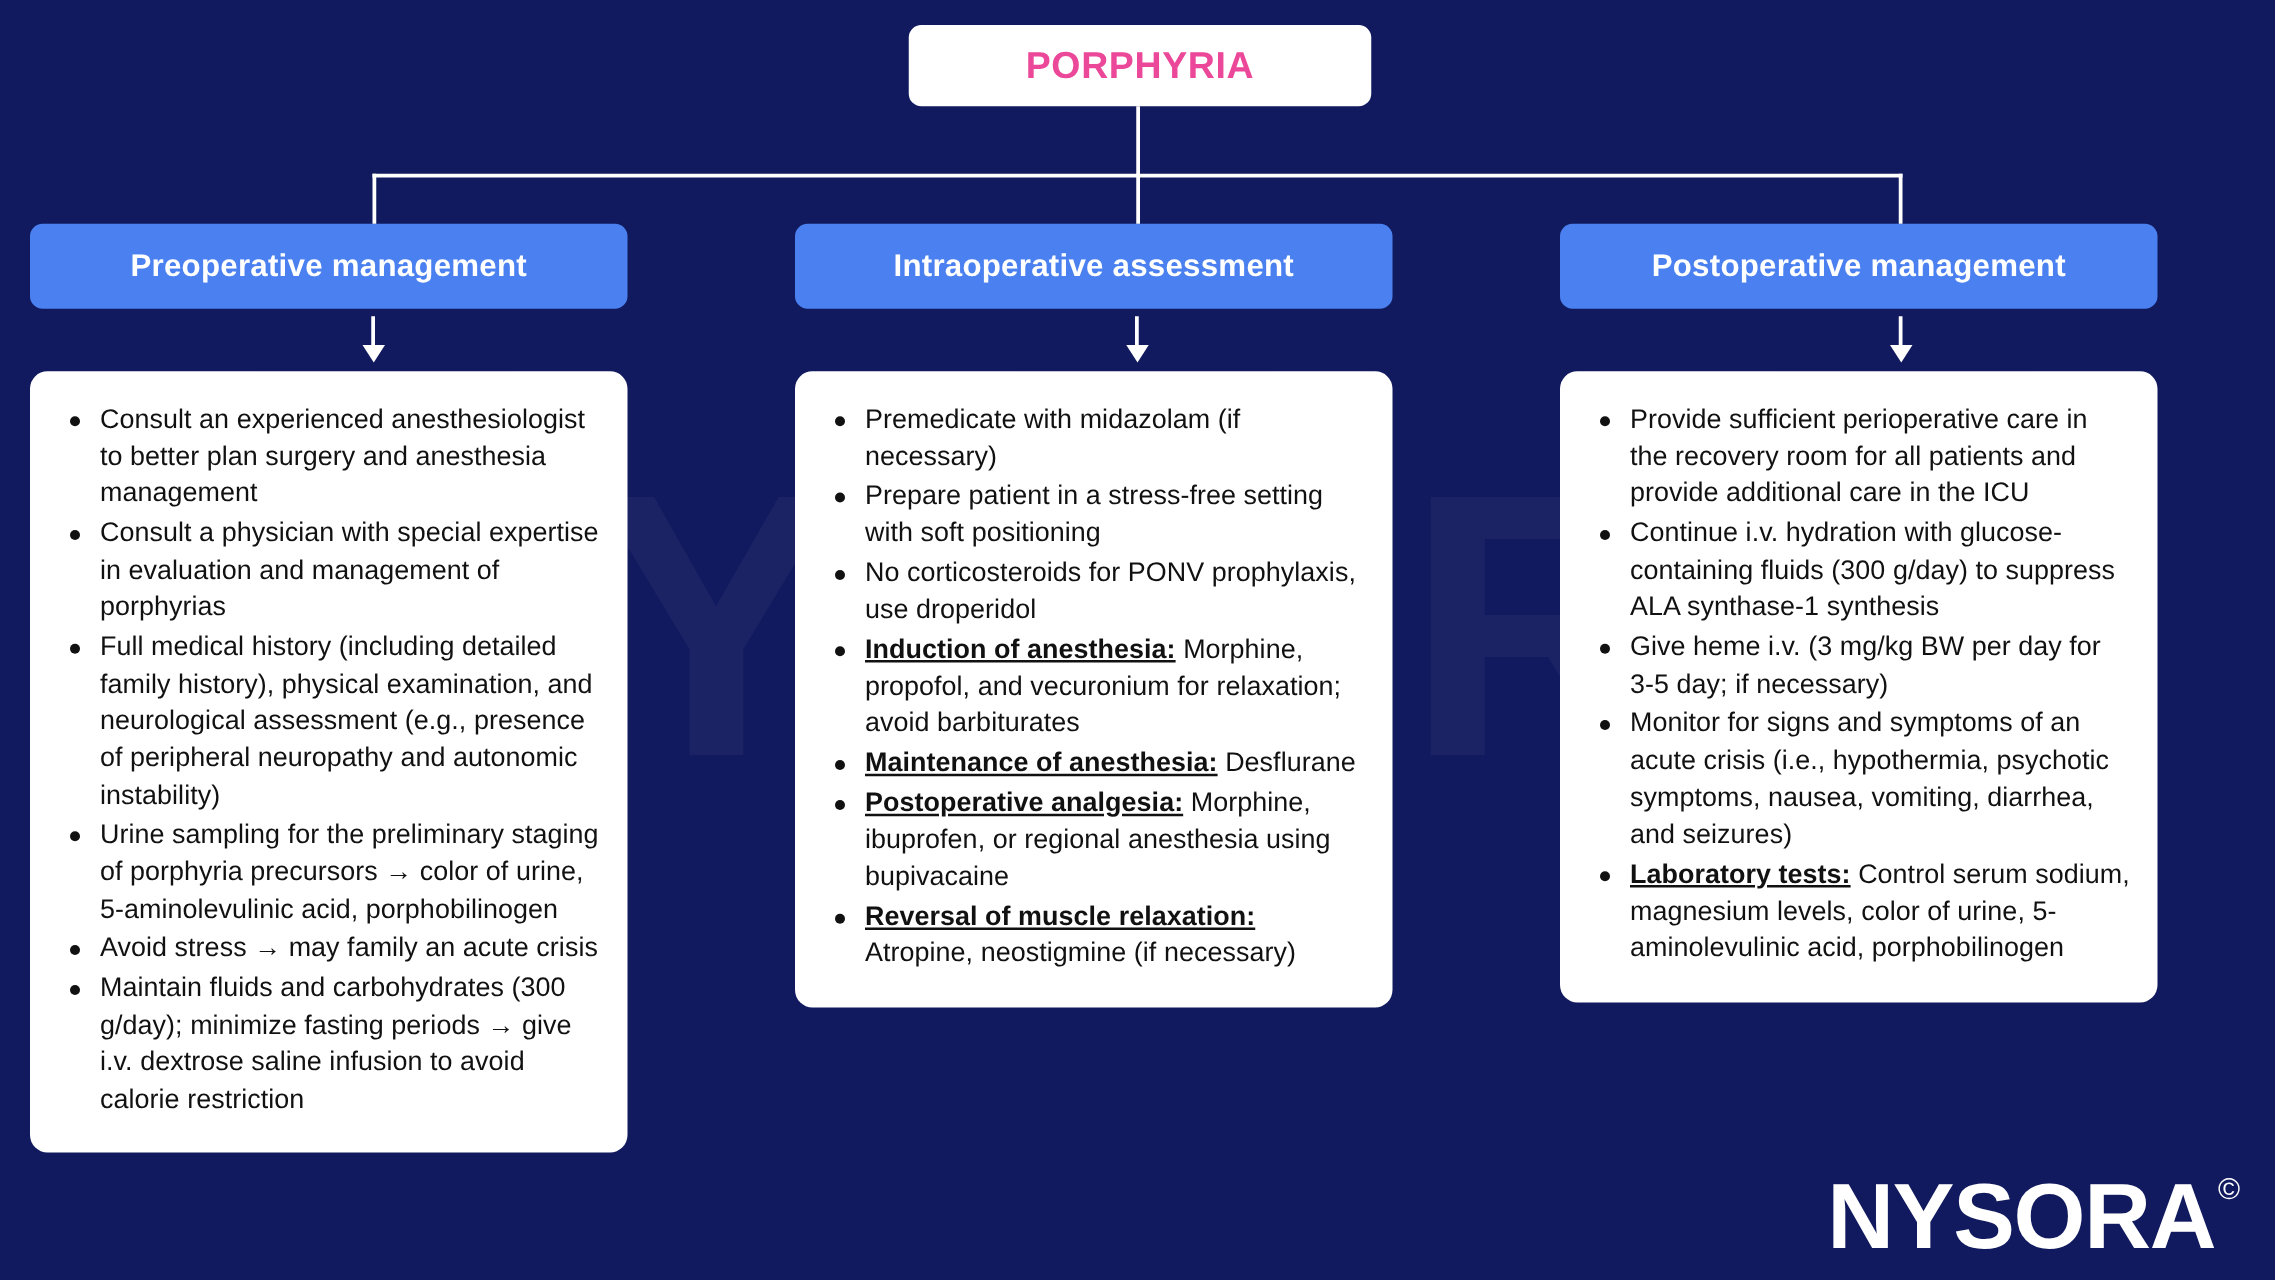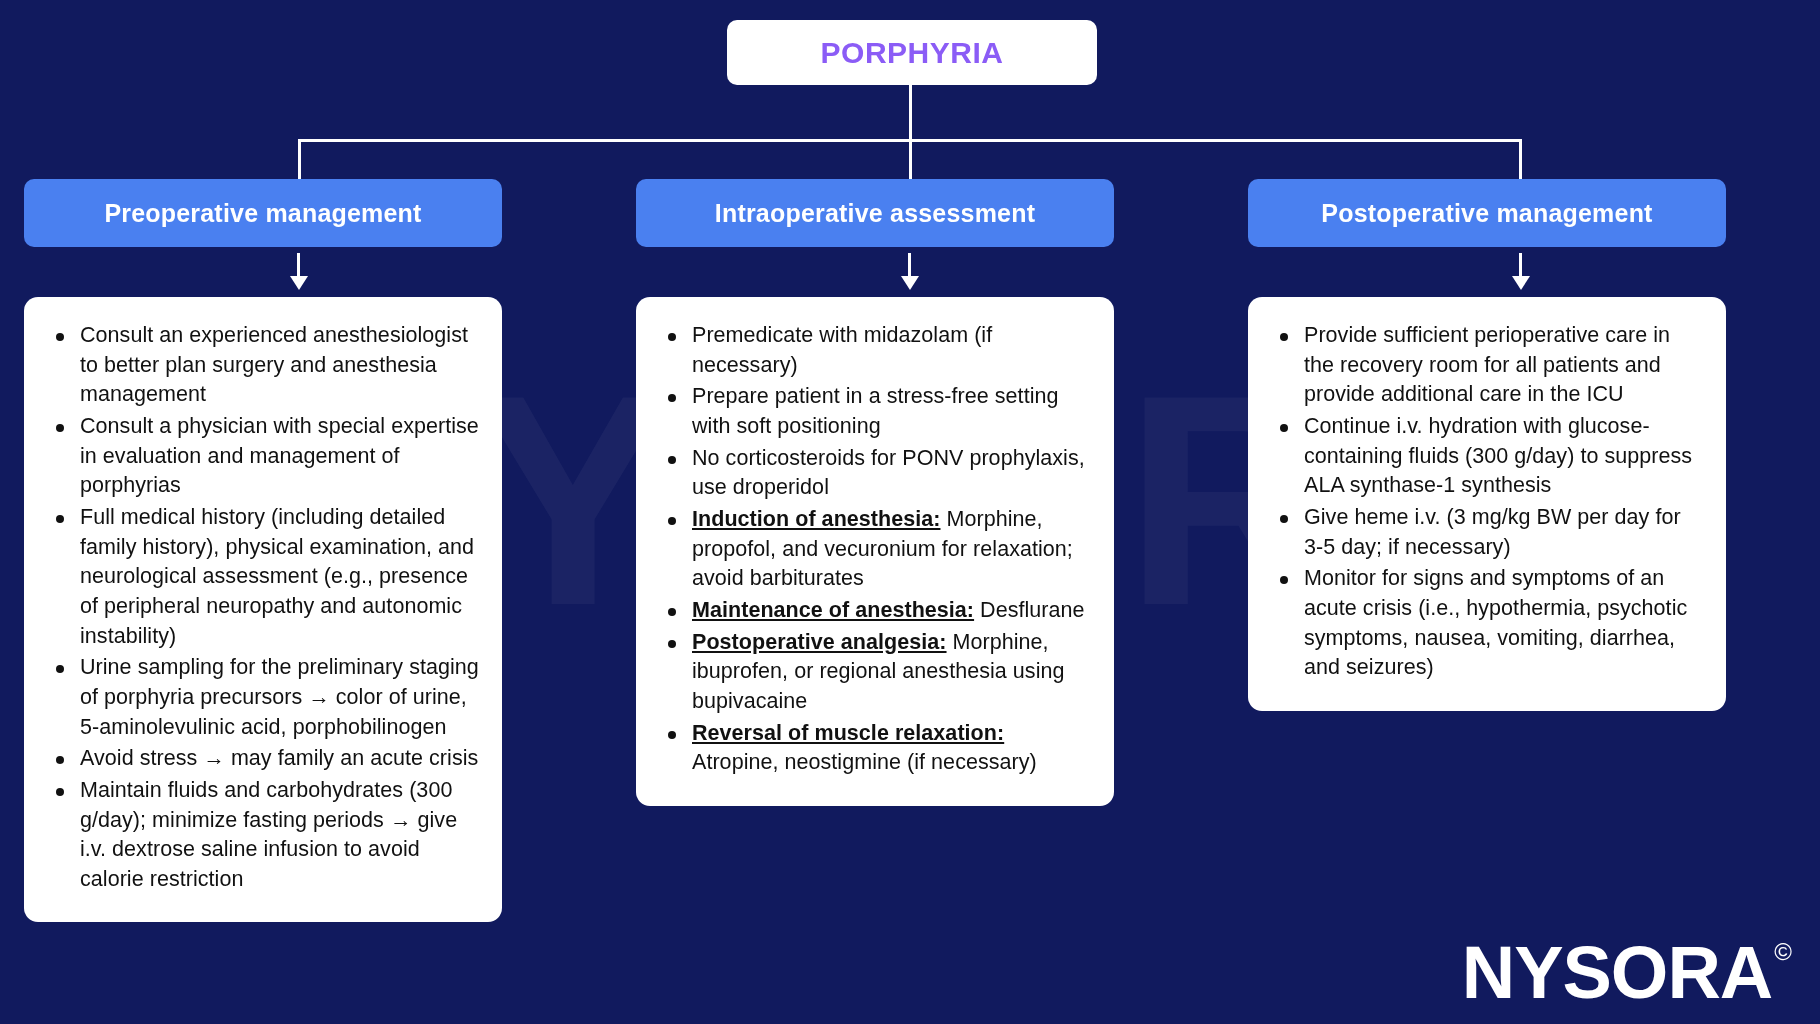--- a/index.html
+++ b/index.html
@@ -49,21 +49,21 @@
     height: 65px;
     background: #ffffff;
     border-radius: 10px;
     display: flex;
     align-items: center;
     justify-content: center;
   }
   .root-box .root-label {
     font-size: 30px;
     font-weight: 700;
-    color: #8b5cf6;
+    color: #ec4899;
     letter-spacing: 0.5px;
   }
 
   
   .conn {
     position: absolute;
     background: #ffffff;
     z-index: 1;
   }
   .v-stub        { left: 909px; top: 85px;  width: 3px;  height: 56px; }
@@ -227,20 +227,21 @@
   <div class="col col-3" style="top:179px;">
     <div class="col-header">
       <span class="hdr-label">Postoperative management</span>
     </div>
     <div class="col-body">
       <ul class="bullets">
         <li><span>Provide sufficient perioperative care in the recovery room for all patients and provide additional care in the ICU</span></li>
         <li><span>Continue i.v. hydration with glucose-containing fluids (300 g/day) to suppress ALA synthase-1 synthesis</span></li>
         <li><span>Give heme i.v. (3 mg/kg BW per day for 3-5 day; if necessary)</span></li>
         <li><span>Monitor for signs and symptoms of an acute crisis (i.e., hypothermia, psychotic symptoms, nausea, vomiting, diarrhea, and seizures)</span></li>
+        <li><b>Laboratory tests:</b><span> Control serum sodium, magnesium levels, color of urine, 5-aminolevulinic acid, porphobilinogen</span></li>
       </ul>
     </div>
   </div>
 
   <div id="logo">
     <span class="logo-word">NYSORA</span>
     <span class="logo-mark">©</span>
   </div>
 
 </div>

